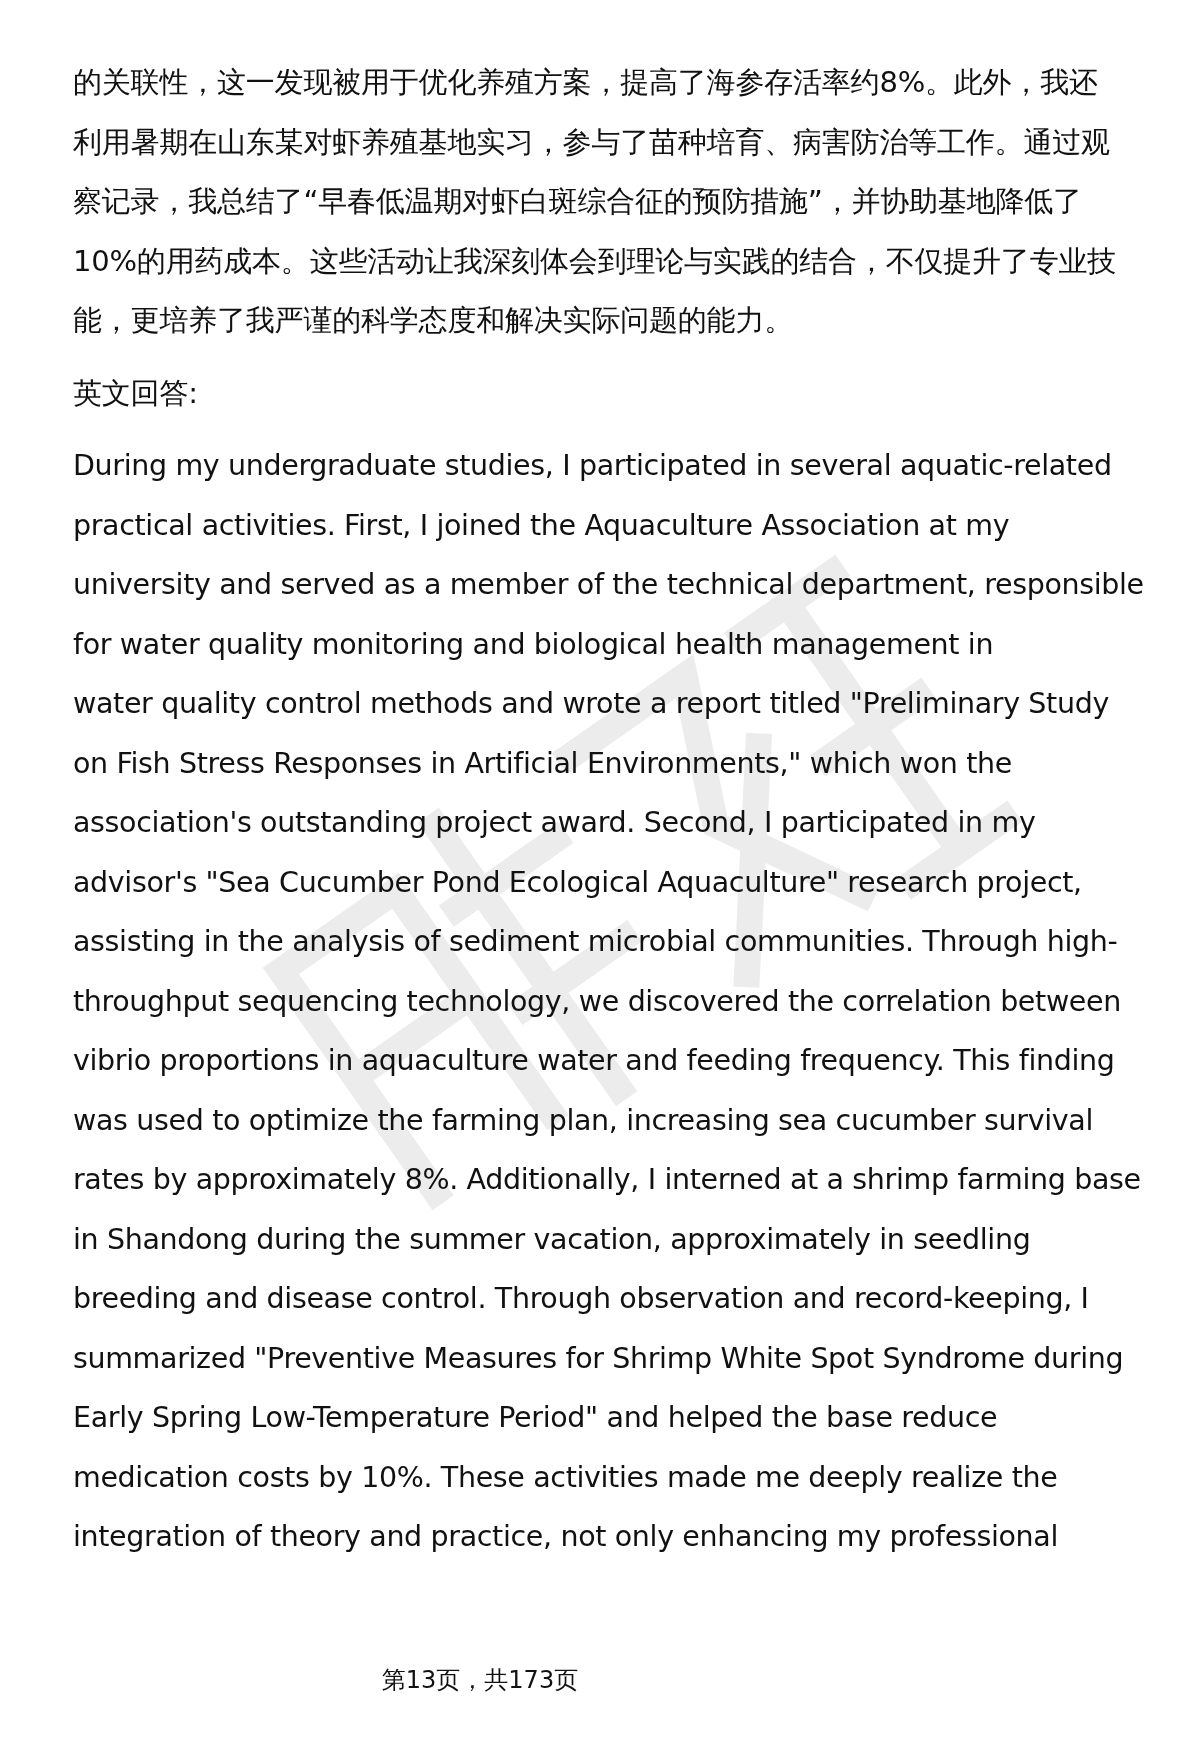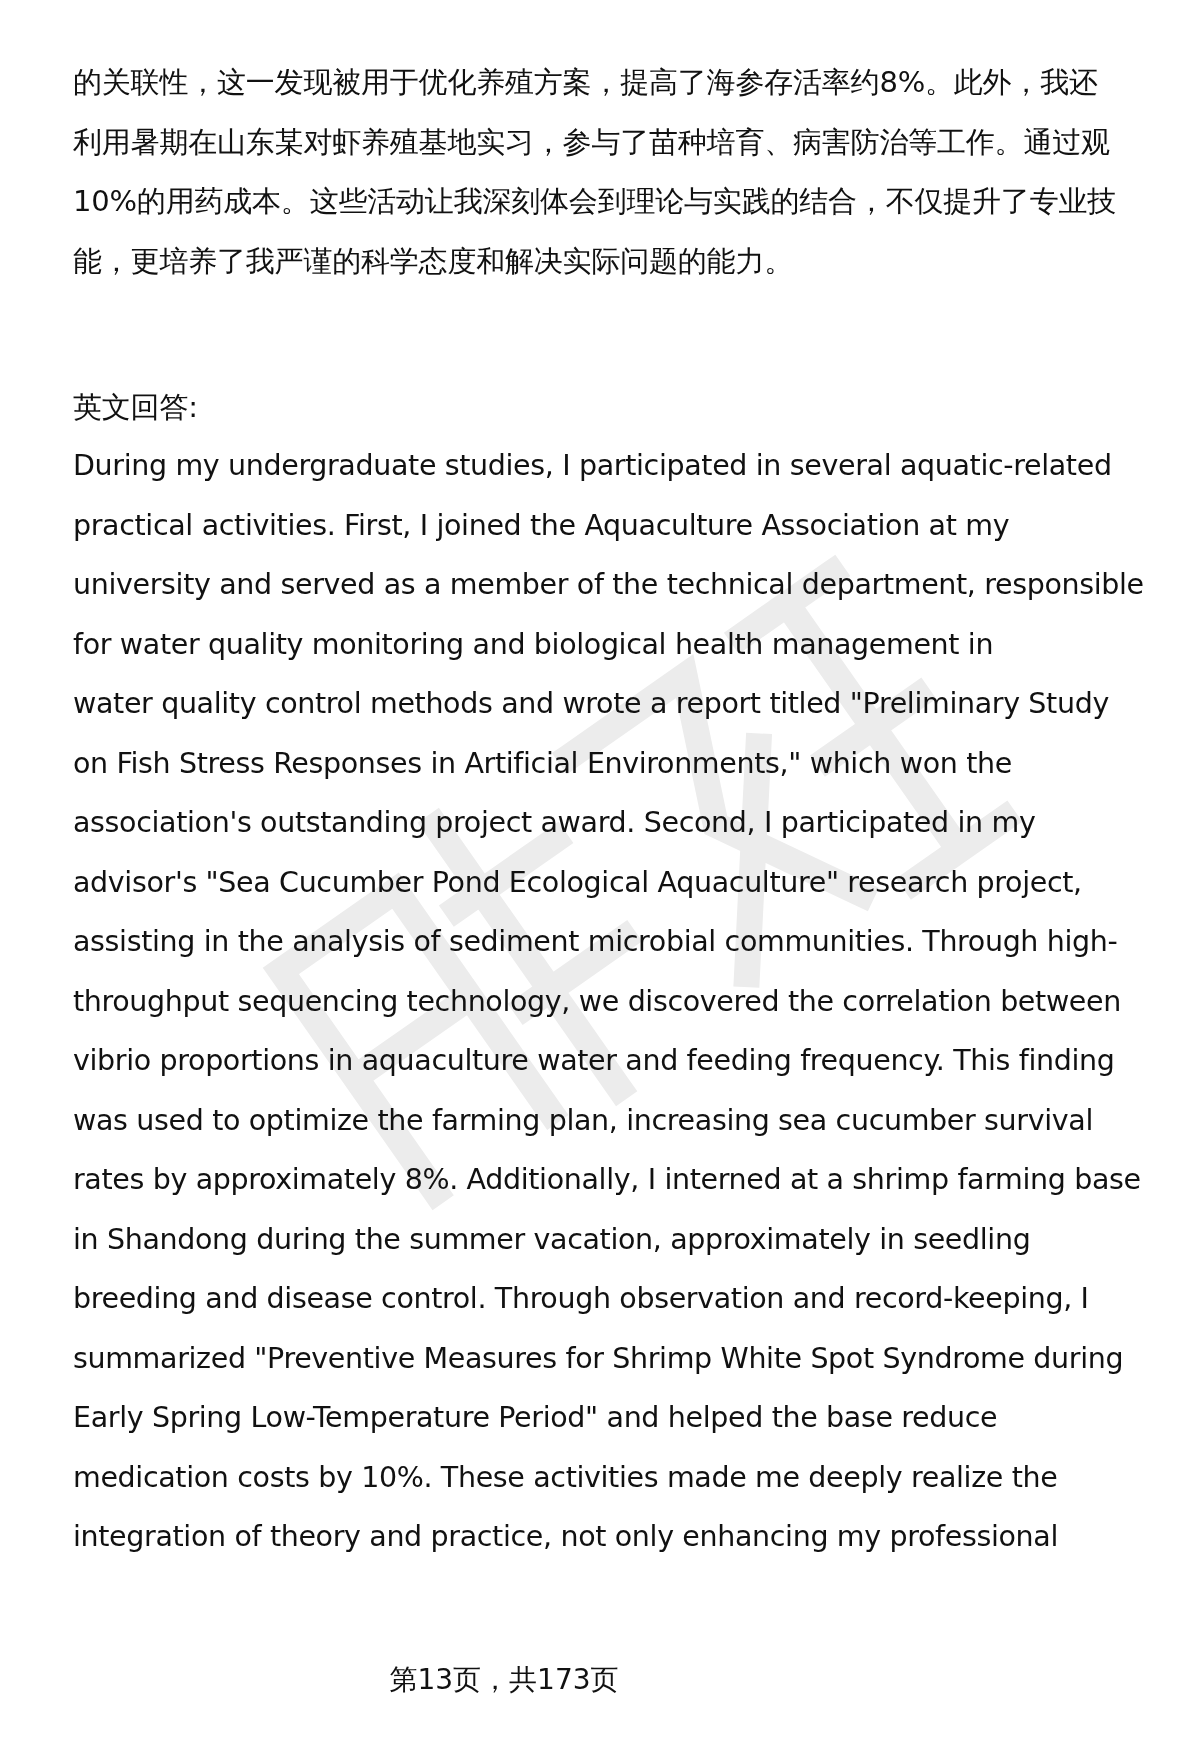--- a/index.html
+++ b/index.html
@@ -5,40 +5,41 @@
   html, body { margin: 0; padding: 0; background: #ffffff; }
   body { width: 1200px; height: 1755px; position: relative; overflow: hidden;
          font-family: "DejaVu Sans", "Liberation Sans", sans-serif; color: #111111; }
   .watermark { position: absolute; left: 170px; top: 430px; width: 900px; height: 900px;
                pointer-events: none; }
   .block { position: absolute; left: 73px; width: 1110px; }
   .line { display: block; height: 59.5px; line-height: 59.5px; font-size: 29px;
           white-space: nowrap; letter-spacing: -0.2px; }
   .en .line { font-size: 28.5px; letter-spacing: -0.35px; }
   #cn-block { top: 53px; }
-  #en-label { top: 378px; }
+  #en-label { top: 364px; }
   #en-block { top: 436px; }
   .footer { position: absolute; top: 1658px; left: 0; width: 960px; text-align: center;
-            font-size: 28px; line-height: 44px; padding-left: 24px; }
+            font-size: 24px; line-height: 44px; }
 </style>
 </head>
 <body>
 
 <svg class="watermark" viewBox="0 0 900 900">
   <g stroke="#ececec" stroke-width="26" fill="none" stroke-linecap="square" transform="rotate(-35 450 450)">
     <path d="M120 330 L120 600 M120 330 L260 330 L260 600 M120 460 L260 460"></path>
     <path d="M330 300 L330 620 M300 380 L420 380 M300 500 L420 500"></path>
     <path d="M480 320 L620 320 L560 460 L640 600 M500 600 L640 420"></path>
     <path d="M690 320 L800 320 M745 320 L745 620 M690 470 L800 470 M690 620 L800 620"></path>
   </g>
 </svg>
 
 <div class="block cn" id="cn-block">
   <span class="line">的关联性，这一发现被用于优化养殖方案，提高了海参存活率约8%。此外，我还</span>
   <span class="line">利用暑期在山东某对虾养殖基地实习，参与了苗种培育、病害防治等工作。通过观</span>
+  <span class="line">察记录，我总结了“早春低温期对虾白斑综合征的预防措施”，并协助基地降低了</span>
   <span class="line">10%的用药成本。这些活动让我深刻体会到理论与实践的结合，不仅提升了专业技</span>
   <span class="line">能，更培养了我严谨的科学态度和解决实际问题的能力。</span>
 </div>
 
 <div class="block cn" id="en-label">
   <span class="line">英文回答:</span>
 </div>
 
 <div class="block en" id="en-block">
   <span class="line">During my undergraduate studies, I participated in several aquatic-related</span>

